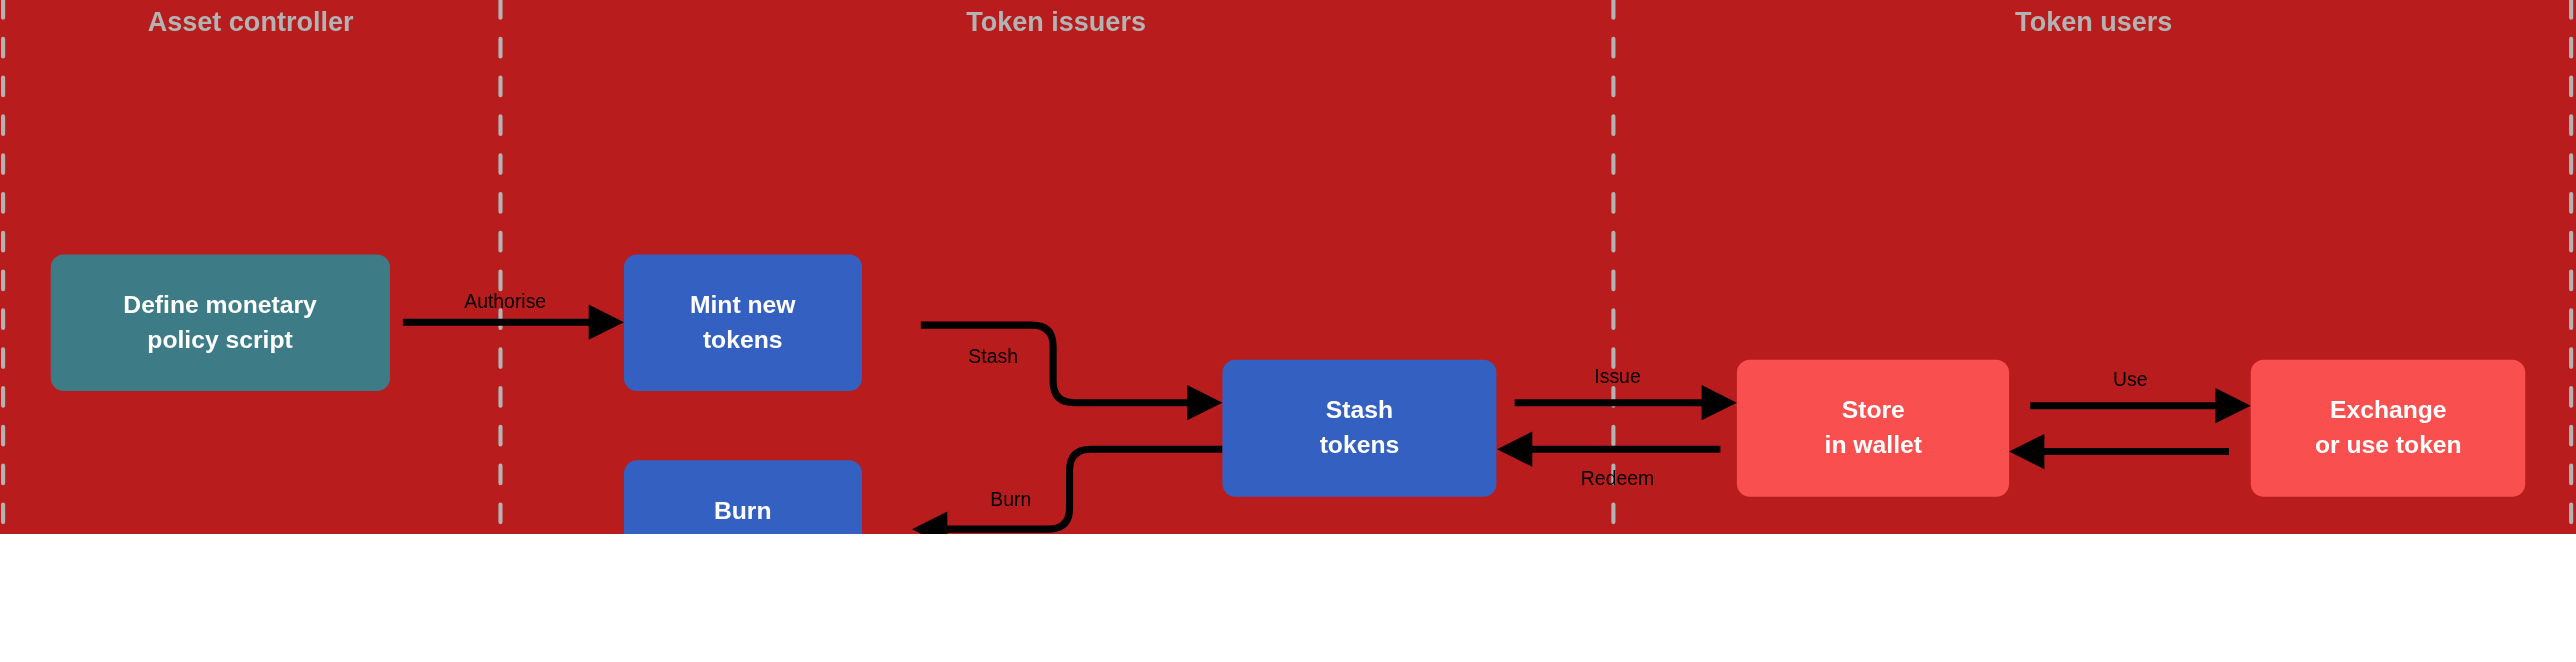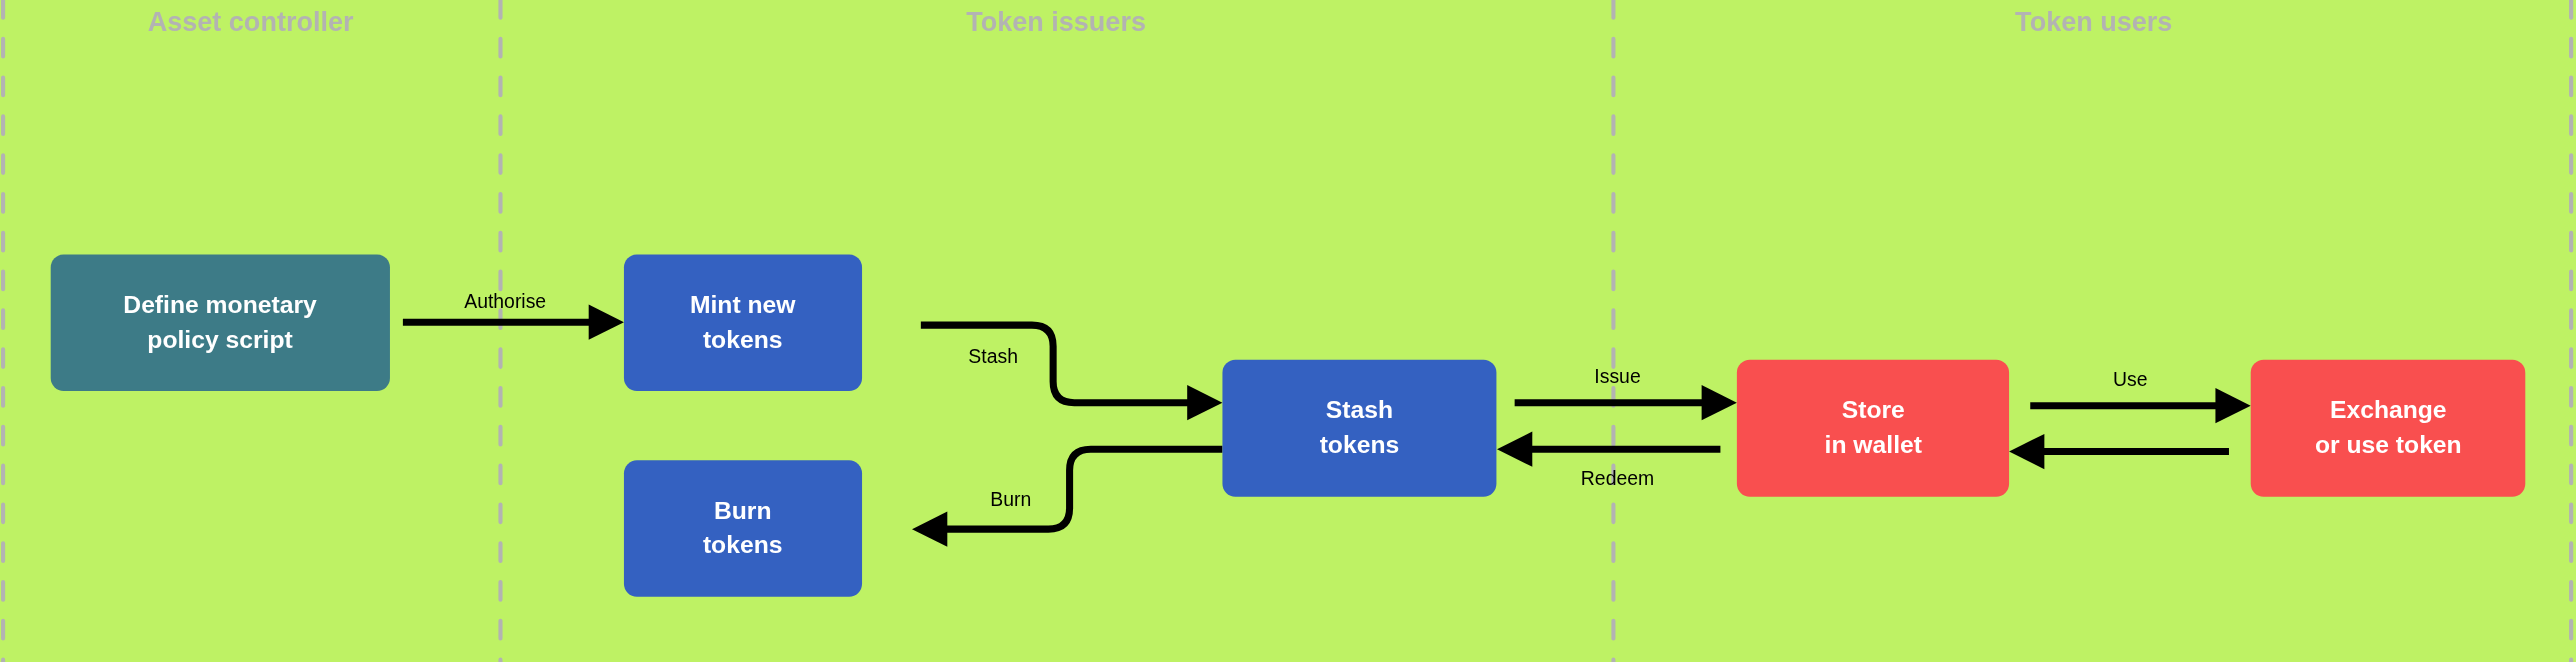--- a/index.html
+++ b/index.html
@@ -6,22 +6,22 @@
     margin: 0;
     padding: 0;
     background: #ffffff;
   }
   body {
     font-family: "Liberation Sans", sans-serif;
   }
   #canvas {
     position: relative;
     width: 2576px;
-    height: 662px;
-    background: #bef264;
+    height: 534px;
+    background: #b91c1c;
     overflow: hidden;
   }
   #diagram-svg {
     position: absolute;
     top: 0;
     left: 0;
     width: 2576px;
     height: 662px;
   }
   .swimlane-title {

